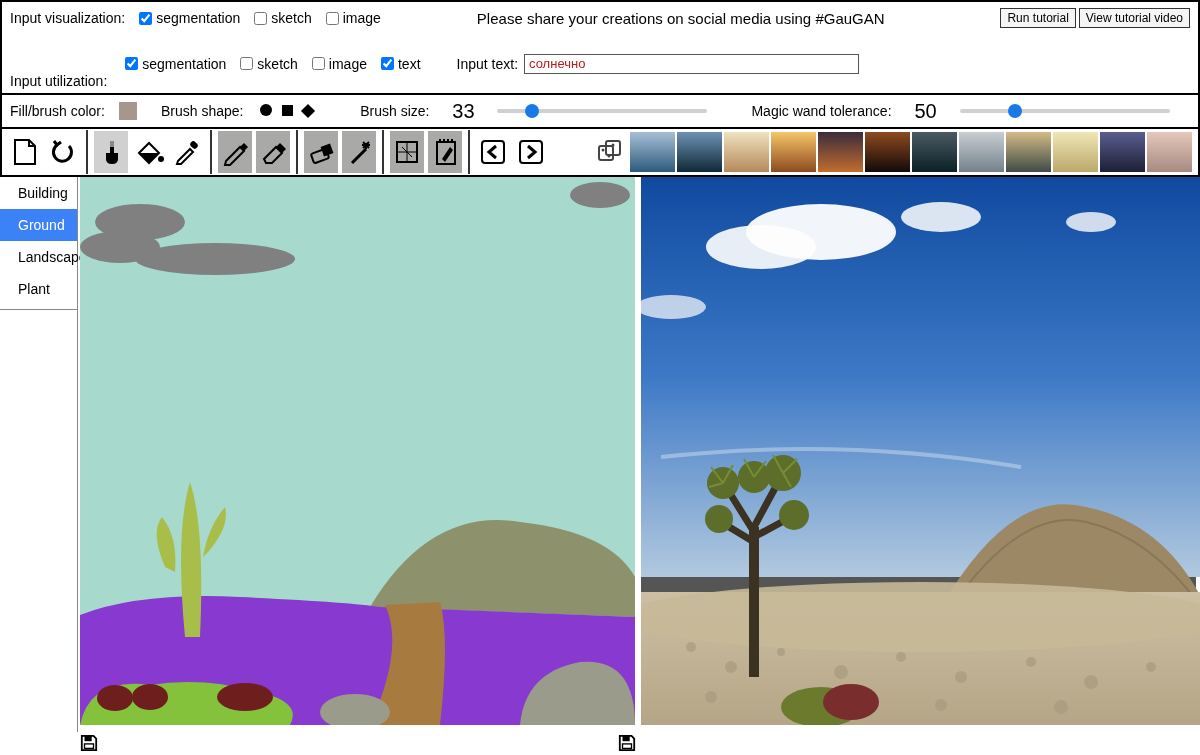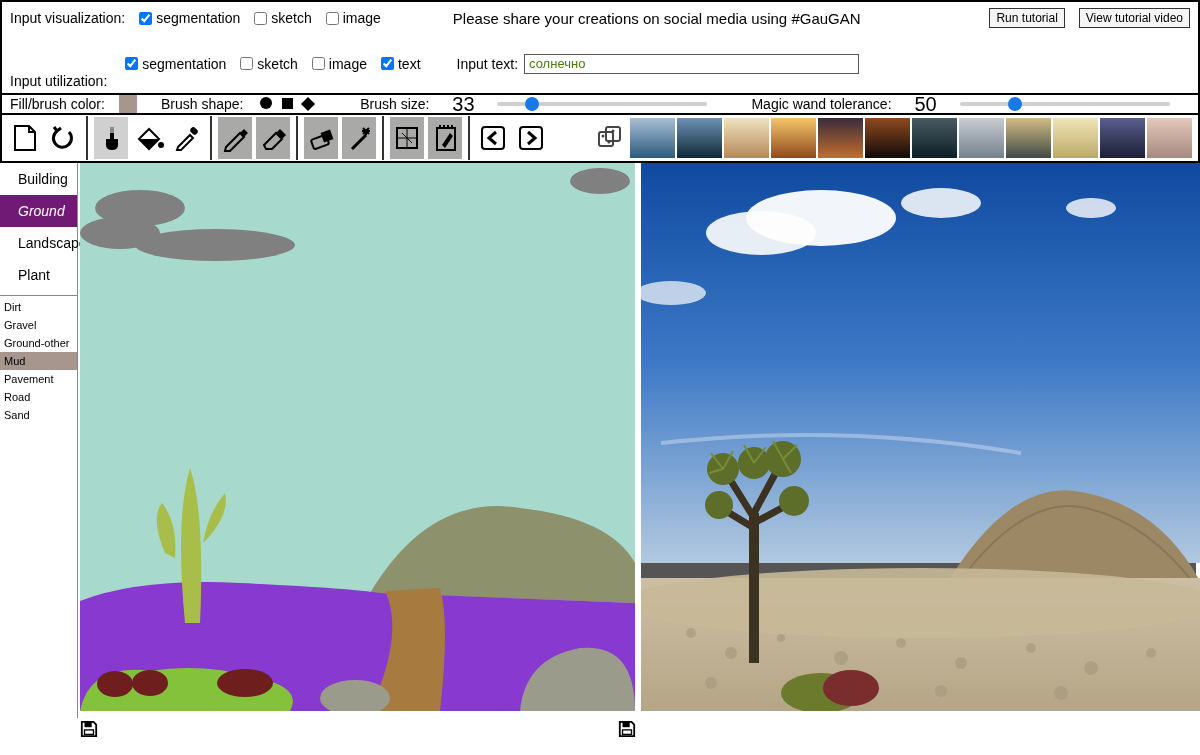--- a/index.html
+++ b/index.html
@@ -11,26 +11,26 @@
     padding: 6px 8px 4px 8px;
     display: flex; flex-direction: column; gap: 10px;
   }
   .row1 { display: flex; align-items: center; }
   .lbl { font-size: 14px; }
   .chk { margin: 0 4px 0 14px; }
   #tagline { font-size: 15px; flex: 0 0 auto; }
   .topbtn { border: 1px solid #333; background: #f5f5f5; font-size: 12px; padding: 2px 6px; cursor: pointer; }
   #appname { font-size: 20px; margin-left: 8px; }
   .row2 { display: flex; align-items: center; }
-  #inputtext-field { border: 1px solid #555; height: 20px; width: 335px; font-size: 13px; padding: 0 4px; color: #4d7c0f; }
+  #inputtext-field { border: 1px solid #555; height: 20px; width: 335px; font-size: 13px; padding: 0 4px; color: #b91c1c; }
 
   
   .brushbar {
     border-left: 2px solid #000; border-right: 2px solid #000; border-bottom: 2px solid #000;
-    height: 20px; display: flex; align-items: center; padding: 0 8px; gap: 14px;
+    height: 34px; display: flex; align-items: center; padding: 0 8px; gap: 14px;
   }
   .swatch { width: 18px; height: 18px; background: #a6968e; display: inline-block; }
   .shape-circle { width: 12px; height: 12px; border-radius: 50%; background: #000; display: inline-block; margin: 0 3px;}
   .shape-square { width: 11px; height: 11px; background: #000; display: inline-block; margin: 0 3px;}
   .shape-diamond { width: 10px; height: 10px; background: #000; display: inline-block; transform: rotate(45deg); margin: 0 3px;}
   .slider { -webkit-appearance: none; width: 210px; height: 4px; background: #d0d0d0; border-radius: 2px; }
   .slider::-webkit-slider-thumb { -webkit-appearance: none; width: 14px; height: 14px; background: #1979e6; border-radius: 50%; cursor: pointer;}
   .slider::-moz-range-thumb { width: 14px; height: 14px; background: #1979e6; border: none; border-radius: 50%; cursor: pointer;}
   .bigval { font-size: 20px; width: 40px; text-align: center; }
 
@@ -48,21 +48,21 @@
   .vsep { width: 2px; height: 44px; background: #333; margin: 0 2px;}
   .thumbs { display: flex; gap: 2px; margin-left: auto;}
   .thumb { width: 45px; height: 40px; background: #777; display: inline-block;}
 
   
   .work { display: flex; height: 555px; }
   .catcol {
     width: 78px; border-right: 1px solid #888; display: flex; flex-direction: column;
   }
   .catitem { font-size: 14px; padding: 8px 18px; cursor: pointer; border-bottom: 0; }
-  .catitem.sel { background: #701a75; color: #fff; font-style: italic; }
+  .catitem.sel { background: #3b82f6; color: #fff; }
   .catdiv { border-bottom: 1px solid #888; margin: 4px 0 2px 0; }
   .subitem { font-size: 11px; padding: 3px 4px; cursor: pointer; }
   .subitem.sel { background: #a6968e; }
 
   .canvas-wrap { flex: 1; display: flex; gap: 6px; padding: 0 2px; }
   .panel { width: 555px; height: 548px; position: relative; }
   #segcanvas { background: #a7dacd; }
   #outcanvas { background: #555; }
 
   .savebar { display: flex; padding: 2px 0 0 80px; gap: 520px;}
@@ -74,23 +74,23 @@
 <div class="topbar">
   <div class="row1">
     <span class="lbl">Input visualization:</span>
     <input type="checkbox" class="chk" checked="" style="">
     <span class="lbl">segmentation</span>
     <input type="checkbox" class="chk" style="">
     <span class="lbl">sketch</span>
     <input type="checkbox" class="chk" style="">
     <span class="lbl">image</span>
 
-    <span id="tagline" style="margin-left:72px;text-align:right;">Please share your creations on social media using #GauGAN</span>
-
-    <span style="margin-left:auto; display:flex; align-items:center; gap:14px;">
+    <span id="tagline" style="margin-left:96px;text-align:right;">Please share your creations on social media using #GauGAN</span>
+
+    <span style="margin-left:auto; display:flex; align-items:center; gap:3px;">
       <button class="topbtn">Run tutorial</button>
       <button class="topbtn">View tutorial video</button>
     </span>
   </div>
   <div class="row2">
     <span class="lbl" style="margin-right:4px;margin-top:35px;">Input utilization:</span>
     <input type="checkbox" class="chk" checked="" style="">
     <span class="lbl">segmentation</span>
     <input type="checkbox" class="chk" style="">
     <span class="lbl">sketch</span>
@@ -233,29 +233,20 @@
 
 <div class="work">
   <div class="catcol">
     <div id="maincats">
         <div class="catitem">Building</div>
         <div class="catitem sel">Ground</div>
         <div class="catitem">Landscape</div>
         <div class="catitem">Plant</div>
       </div>
     <div class="catdiv"></div>
-    <div id="subcats">
-        <div class="subitem">Dirt</div>
-        <div class="subitem">Gravel</div>
-        <div class="subitem">Ground-other</div>
-        <div class="subitem sel">Mud</div>
-        <div class="subitem">Pavement</div>
-        <div class="subitem">Road</div>
-        <div class="subitem">Sand</div>
-      </div>
   </div>
 
   <div class="canvas-wrap">
 
     <div class="panel" id="segcanvas">
       <svg width="555" height="548" viewBox="0 0 555 548">
 
         <ellipse cx="60" cy="45" rx="45" ry="18" fill="#808080"></ellipse>
         <ellipse cx="40" cy="70" rx="40" ry="16" fill="#808080"></ellipse>
         <ellipse cx="135" cy="82" rx="80" ry="16" fill="#808080"></ellipse>

